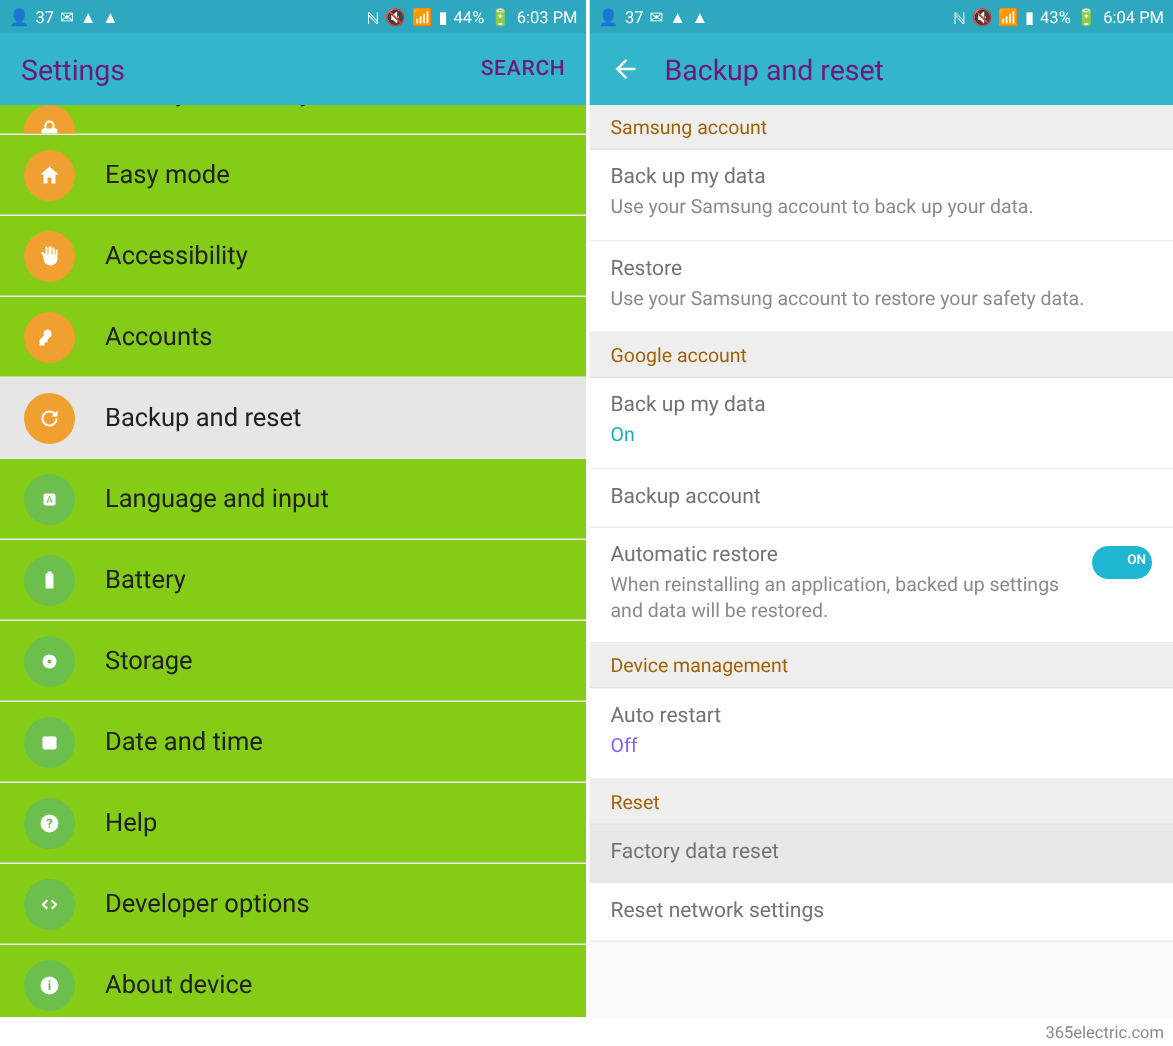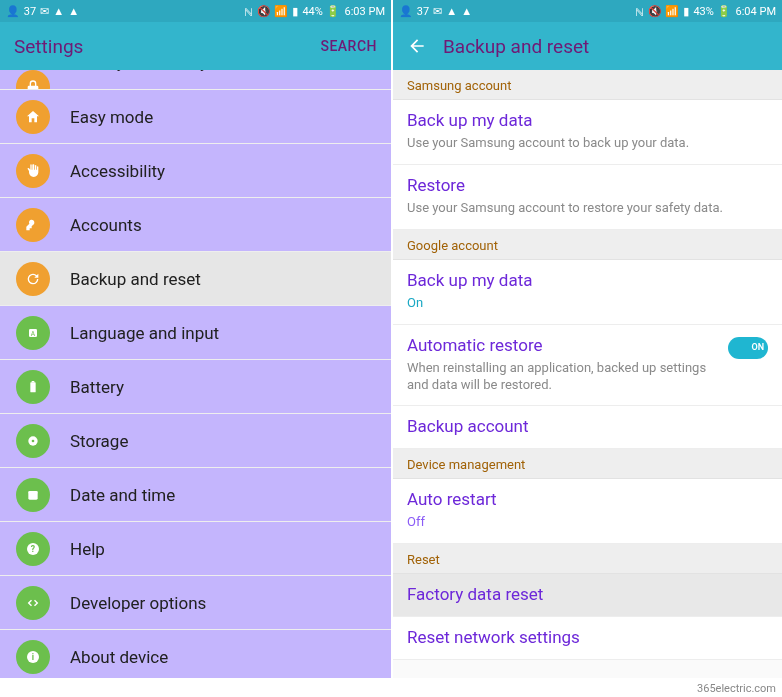--- a/index.html
+++ b/index.html
@@ -60,21 +60,21 @@
   .list {
     flex: 1;
     overflow-y: hidden;
     background: #fafafa;
   }
   .list-item {
     display: flex;
     align-items: center;
     height: 54px;
     padding: 0 16px;
-    background: #c4b5fd;
+    background: #84cc16;
     border-bottom: 1px solid #eeeeee;
     gap: 20px;
   }
   .list-item.selected { background: #e6e6e6; }
   .list-item.partial-top {
     height: 20px;
     align-items: flex-start;
     overflow: hidden;
   }
   .list-item.partial-top .item-label { margin-top: -18px; }
@@ -94,21 +94,21 @@
     color: #a16207;
     font-size: 13px;
     padding: 8px 14px 6px;
     border-bottom: 1px solid #e2e2e2;
   }
   .entry {
     background: #ffffff;
     padding: 10px 14px 12px;
     border-bottom: 1px solid #ededed;
   }
-  .entry-title { font-size: 17px; color: #6d28d9; }
+  .entry-title { font-size: 14px; color: #737373; }
   .entry-sub { font-size: 13px; color: #8a8a8a; margin-top: 5px; line-height: 1.3; }
   .entry-sub.on  { color: #1aa8c4; }
   .entry-sub.off { color: #8b5cf6; }
   .entry.with-toggle { display:flex; align-items:flex-start; gap:10px; }
   .entry.with-toggle .entry-text { flex:1; }
   .toggle {
     width: 40px; height: 22px; border-radius: 11px;
     background: #1fb6d1; position: relative; margin-top:2px;
     display:flex; align-items:center; justify-content:flex-end;
     padding-right:4px;
@@ -311,32 +311,32 @@
       <div class="entry">
         <div class="entry-title">Restore</div>
         <div class="entry-sub">Use your Samsung account to restore your safety data.</div>
       </div>
 
       <div class="section-header">Google account</div>
       <div class="entry">
         <div class="entry-title">Back up my data</div>
         <div class="entry-sub on">On</div>
       </div>
+      <div class="entry">
+        <div class="entry-title">Backup account</div>
+      </div>
       <div class="entry with-toggle">
         <div class="entry-text">
           <div class="entry-title">Automatic restore</div>
           <div class="entry-sub">When reinstalling an application, backed up settings and data will be restored.</div>
         </div>
         <div class="toggle">
           <span class="toggle-label">ON</span>
         </div>
       </div>
-      <div class="entry">
-        <div class="entry-title">Backup account</div>
-      </div>
 
       <div class="section-header">Device management</div>
       <div class="entry">
         <div class="entry-title">Auto restart</div>
         <div class="entry-sub off">Off</div>
       </div>
 
       <div class="section-header">Reset</div>
       <div class="entry highlight">
         <div class="entry-title">Factory data reset</div>

